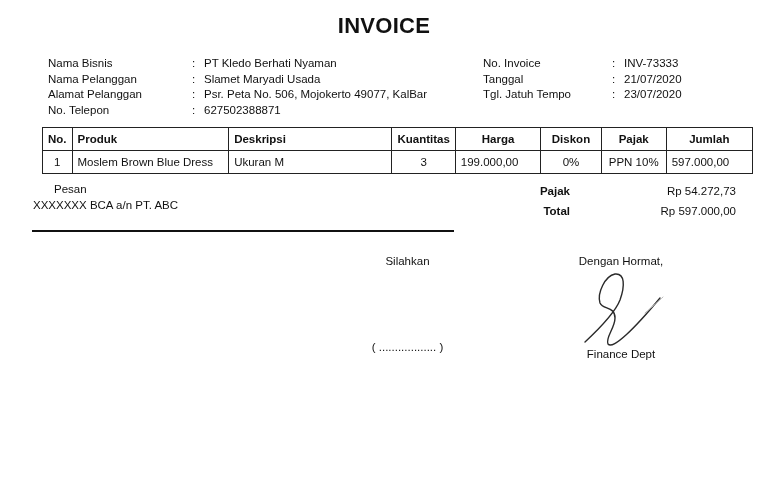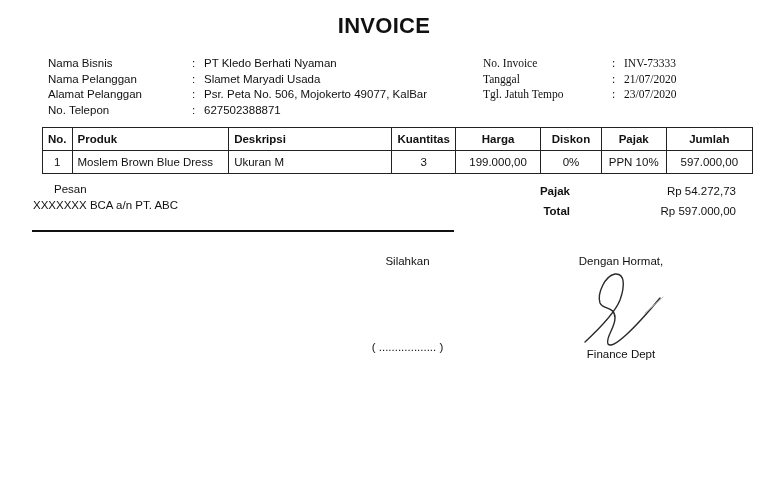--- a/index.html
+++ b/index.html
@@ -3,29 +3,29 @@
   <meta charset="utf-8">
   <style>
     * { box-sizing: border-box; margin: 0; padding: 0; }
     html, body { width: 768px; height: 497px; background: #ffffff; overflow: hidden; }
     body { font-family: "Liberation Sans", sans-serif; color: #111111; font-size: 11.5px; position: relative; }
     .title { position: absolute; left: 0; top: 13px; width: 768px; text-align: center; font-size: 22px; font-weight: bold; letter-spacing: 0.3px; }
     .info { position: absolute; }
     .info-row { height: 15.5px; line-height: 15.5px; white-space: nowrap; display: flex; }
     .info-left { left: 48px; top: 56px; }
     .info-left .lbl { width: 144px; }
-    .info-right { left: 483px; top: 56px; font-family: Liberation Serif, serif; }
+    .info-right { left: 483px; top: 56px; }
     .info-right .lbl { width: 129px; }
     .colon { width: 12px; }
     table.items { position: absolute; left: 42px; top: 127px; width: 711px; border-collapse: collapse; font-size: 11.5px; }
     table.items th, table.items td { border: 1.3px solid #222; height: 23px; padding: 0 5px; white-space: nowrap; }
     table.items th { font-weight: bold; text-align: center; }
     table.items th.left { text-align: left; }
     .c { text-align: center; }
-    .r { text-align: center; margin-left: 24px; }
+    .r { text-align: left; margin-left: 24px; }
     .l { text-align: left; }
     .pesan { position: absolute; left: 33px; top: 182px; }
     .pesan-title { font-weight: normal; line-height: 14px; margin-bottom: 3px; margin-left: 21px; }
     .pesan-line { line-height: 12.5px; }
     .pesan-rule { position: absolute; left: 32px; top: 230px; width: 422px; height: 2px; background: #111; }
     .totals { position: absolute; left: 500px; top: 183px; width: 236px; }
     .tot-row { display: flex; height: 20px; line-height: 16px; }
     .tot-row .lbl { width: 70px; text-align: right; font-weight: bold; }
     .tot-row .val { flex: 1; text-align: right; }
     .sig-recv { position: absolute; left: 360px; top: 255px; width: 95px; text-align: center; }

